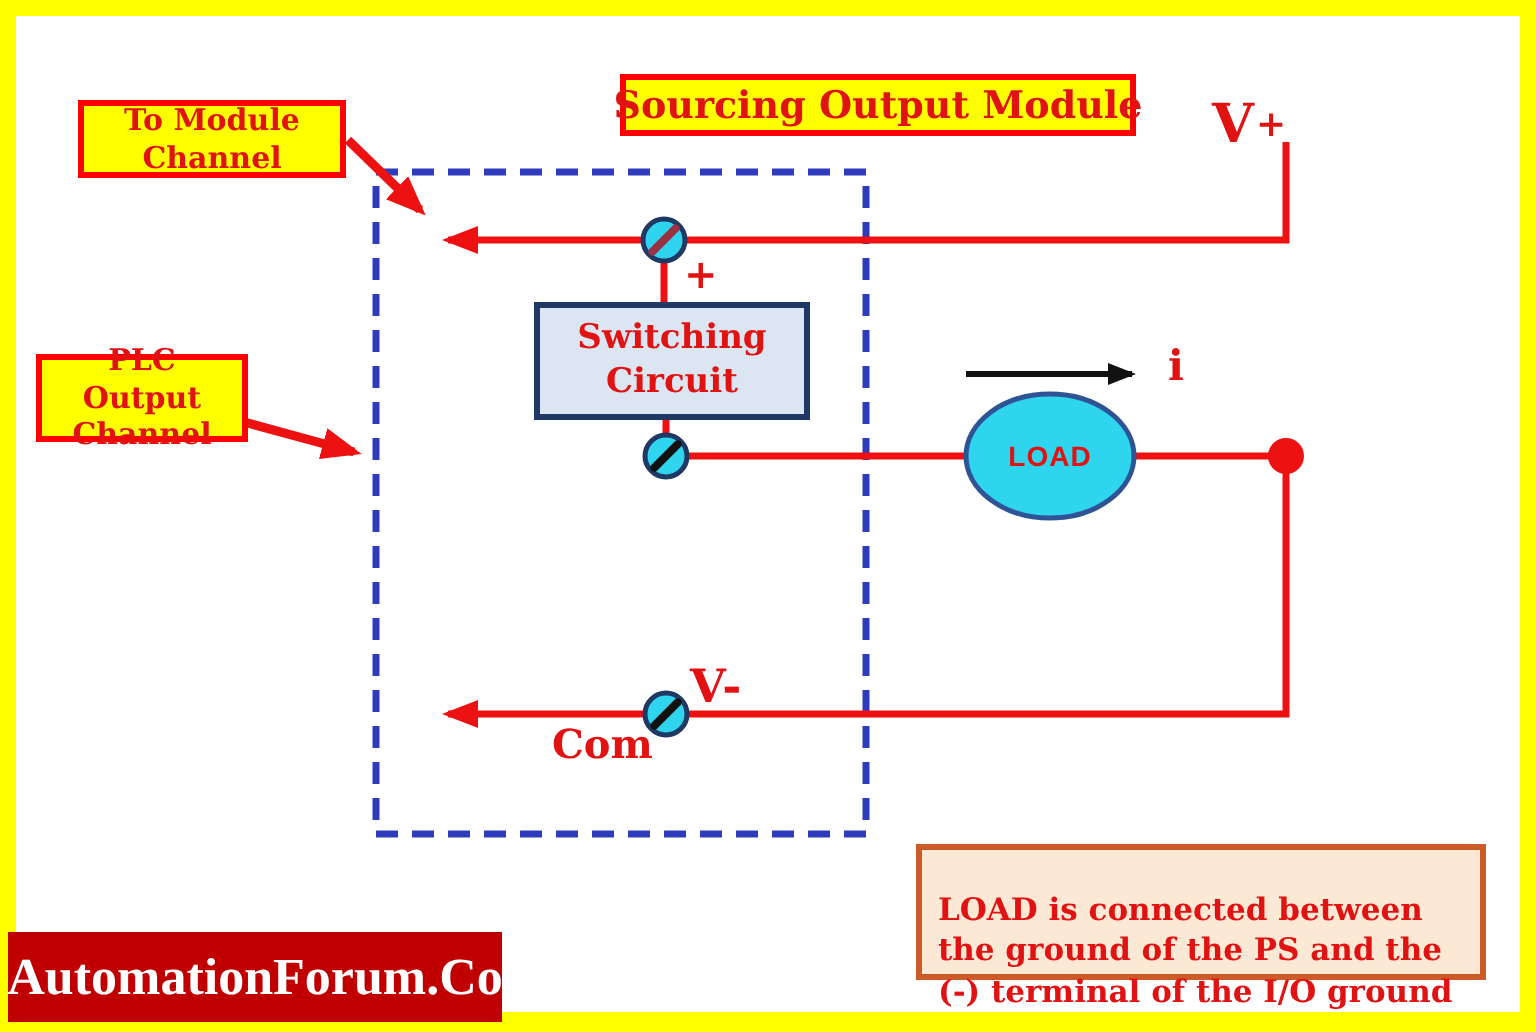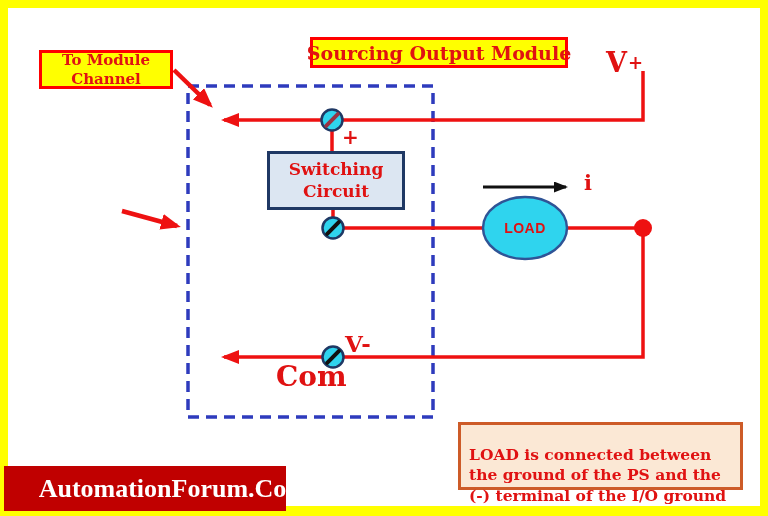--- a/index.html
+++ b/index.html
@@ -38,30 +38,30 @@
   .switchbox{position:absolute;left:267px;top:151px;width:138px;height:59px;box-sizing:border-box;
              background:var(--switch_fill,#dce6f2);border:3px solid var(--navy,#1f3864);
              display:flex;align-items:center;justify-content:center;text-align:center;
              color:var(--text_red,#e01212);font-weight:bold;font-size:17px;line-height:1.25;
              padding:13px 10px;z-index:3;}
   .vplus{left:606px;top:47px;font-size:27px;}
   .vplus .sm{font-size:18px;position:relative;top:-3px;margin-left:1px;}
   .plusterm{left:342px;top:125px;font-size:20px;}
   .ilabel{left:584px;top:170px;font-size:21px;}
   .vminus{left:345px;top:330px;font-size:23px;}
-  .comlbl{left:276px;top:360px;font-size:28px;}
+  .comlbl{left:276px;top:360px;font-size:20px;}
   .note{position:absolute;left:458px;top:422px;width:285px;height:68px;box-sizing:border-box;
         background:var(--note_bg,#fbe8d5);border:3px solid var(--note_border,#cd5b28);
         padding:20px 8px;z-index:3;}
   .note-line{color:var(--text_red,#e01212);font-weight:bold;font-size:15.5px;line-height:1.32;
              white-space:nowrap;}
   .banner{position:absolute;left:4px;top:466px;width:247px;height:45px;z-index:6;
           background:var(--banner_bg,#c00000);color:var(--banner_text,#fff);
           font-family:"Liberation Serif",serif;font-weight:bold;font-size:26px;
-          display:flex;align-items:center;justify-content:center;white-space:nowrap;padding-left:35px;}
+          display:flex;align-items:center;justify-content:center;white-space:nowrap;}
 </style>
 </head>
 <body>
 
 <div class="stage">
 
   <svg class="layer" width="768" height="516" viewBox="0 0 768 516">
     <defs>
       <marker id="arrow-red" markerUnits="userSpaceOnUse" markerWidth="20" markerHeight="16" refX="15" refY="7" orient="auto">
         <path class="mhead-red" d="M0,0 L18,7 L0,14 Z"></path>
@@ -106,20 +106,21 @@
 
     <ellipse class="loadellipse" cx="525" cy="228" rx="42" ry="31"></ellipse>
     <text class="loadtext" x="525" y="233" text-anchor="middle">LOAD</text>
 
     <circle class="junction" cx="643" cy="228" r="9"></circle>
   </svg>
 
   <div class="titlebox">Sourcing Output Module</div>
 
   <div class="callout toc">To Module Channel</div>
+  <div class="callout plc">PLC Output Channel</div>
 
   <div class="switchbox">Switching Circuit</div>
 
   <div class="rtext vplus"><span>V</span><span class="sm">+</span></div>
   <div class="rtext plusterm">+</div>
   <div class="rtext ilabel">i</div>
   <div class="rtext vminus">V-</div>
   <div class="rtext comlbl">Com</div>
 
   <div class="note">

